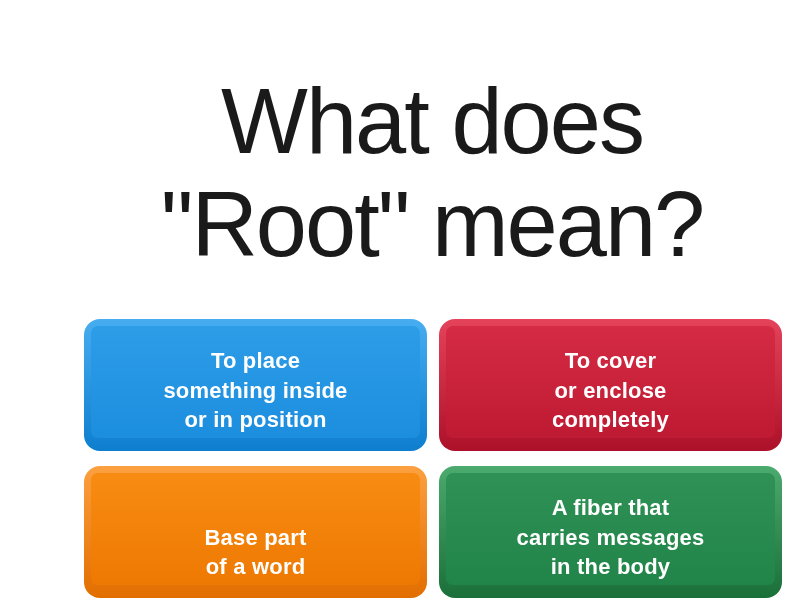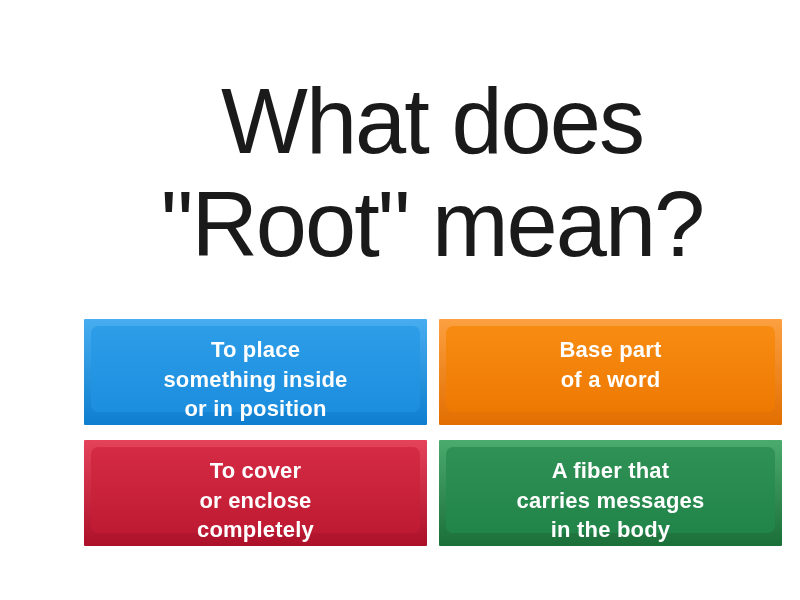--- a/index.html
+++ b/index.html
@@ -40,28 +40,28 @@
       left: 36px;
       right: 34px;
       display: grid;
       grid-template-columns: 1fr 1fr;
       column-gap: 12px;
       row-gap: 15px;
     }
 
     .answer-btn {
       position: relative;
-      height: 106px;
+      height: 132px;
       border: 0;
       padding: 0;
-      border-radius: 1px;
+      border-radius: 16px;
       background: linear-gradient(to bottom, var(--rim-top), var(--rim-bottom));
       cursor: pointer;
       display: flex;
-      align-items: flex-start;
+      align-items: flex-end;
       justify-content: center;
       outline: none;
     }
 
     
     .answer-btn::before {
       content: "";
       position: absolute;
       left: 7px;
       top: 7px;
@@ -93,29 +93,29 @@
 "Root" mean?</h1>
 
   <div class="answers-grid">
 
     <button class="answer-btn" style="--rim-top: #47ADF0; --rim-bottom: #0E7ECF; --face-top: #2D9DE8; --face-bottom: #1C8EDE;">
       <span class="answer-label">To place
 something inside
 or in position</span>
     </button>
 
-    <button class="answer-btn" style="--rim-top: #FCA041; --rim-bottom: #E26E00; --face-top: #F88C12; --face-bottom: #EE7902;">
-      <span class="answer-label">Base part
-of a word</span>
-    </button>
-
     <button class="answer-btn" style="--rim-top: #E4435A; --rim-bottom: #AC1129; --face-top: #D52B44; --face-bottom: #BF1A33;">
       <span class="answer-label">To cover
 or enclose
 completely</span>
+    </button>
+
+    <button class="answer-btn" style="--rim-top: #FCA041; --rim-bottom: #E26E00; --face-top: #F88C12; --face-bottom: #EE7902;">
+      <span class="answer-label">Base part
+of a word</span>
     </button>
 
     <button class="answer-btn" style="--rim-top: #4BAA6D; --rim-bottom: #1B6F39; --face-top: #2F9155; --face-bottom: #218449;">
       <span class="answer-label">A fiber that
 carries messages
 in the body</span>
     </button>
 
   </div>
 </main>

